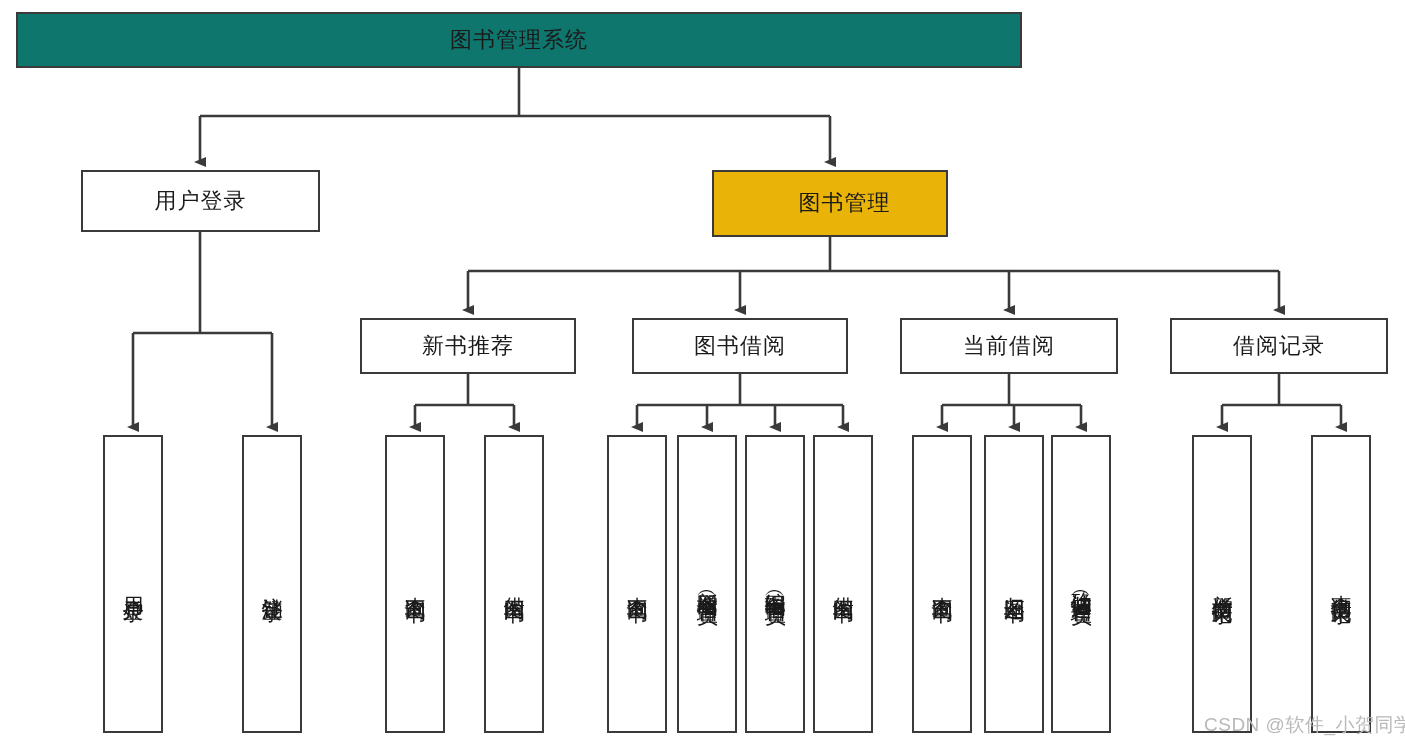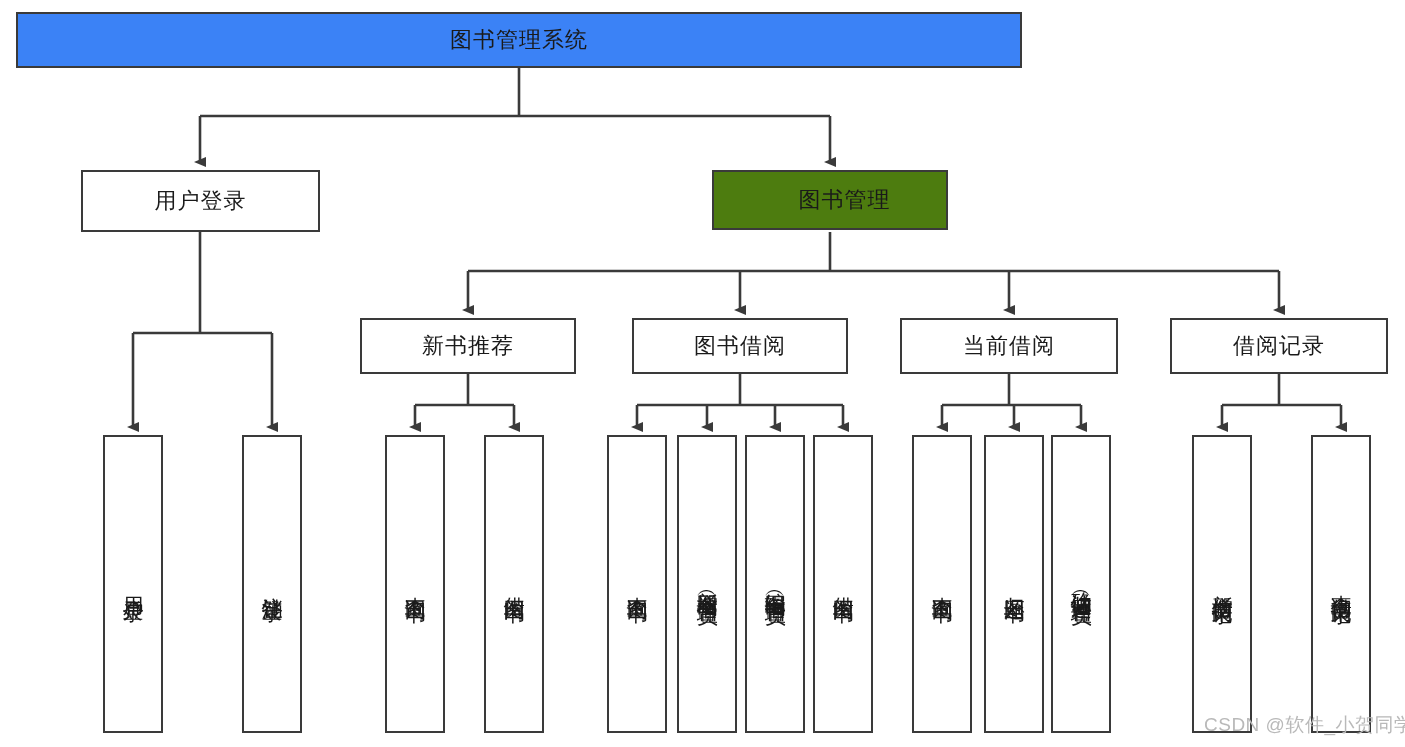--- a/index.html
+++ b/index.html
@@ -110,28 +110,28 @@
       <path d="M1014,405 L1014,427" marker-end="url(#arrow)"></path>
       <path d="M1081,405 L1081,427" marker-end="url(#arrow)"></path>
 
       <path d="M1279,374 L1279,405"></path>
       <path d="M1222,405 L1341,405"></path>
       <path d="M1222,405 L1222,427" marker-end="url(#arrow)"></path>
       <path d="M1341,405 L1341,427" marker-end="url(#arrow)"></path>
     </g>
   </svg>
 
-  <div class="node horizontal" id="node-root" style="left: 16px; top: 12px; width: 1006px; height: 56px; border-color: rgb(58, 58, 58); background: #3b82f6; color: rgb(26, 26, 26);">
+  <div class="node horizontal" id="node-root" style="left: 16px; top: 12px; width: 1006px; height: 56px; border-color: rgb(58, 58, 58); background: #0f766e; color: rgb(26, 26, 26);">
     <span>图书管理系统</span>
   </div>
 
   <div class="node horizontal" id="node-l2-0" style="left: 81px; top: 170px; width: 239px; height: 62px; border-color: rgb(58, 58, 58); background: rgb(255, 255, 255); color: rgb(26, 26, 26);">
     <span>用户登录</span>
   </div>
-  <div class="node horizontal" id="node-l2-1" style="left: 712px; top: 170px; width: 236px; height: 60px; border-color: rgb(58, 58, 58); background: #4d7c0f; color: rgb(26, 26, 26); padding-left: 29px;">
+  <div class="node horizontal" id="node-l2-1" style="left: 712px; top: 170px; width: 236px; height: 67px; border-color: rgb(58, 58, 58); background: #eab308; color: rgb(26, 26, 26); padding-left: 29px;">
     <span>图书管理</span>
   </div>
 
   <div class="node horizontal" id="node-l3-1" style="left: 632px; top: 318px; width: 216px; height: 56px; border-color: rgb(58, 58, 58); background: rgb(255, 255, 255); color: rgb(26, 26, 26);">
     <span>图书借阅</span>
   </div>
   <div class="node horizontal" id="node-l3-0" style="left: 360px; top: 318px; width: 216px; height: 56px; border-color: rgb(58, 58, 58); background: rgb(255, 255, 255); color: rgb(26, 26, 26);">
     <span>新书推荐</span>
   </div>
   <div class="node horizontal" id="node-l3-2" style="left: 900px; top: 318px; width: 218px; height: 56px; border-color: rgb(58, 58, 58); background: rgb(255, 255, 255); color: rgb(26, 26, 26);">

